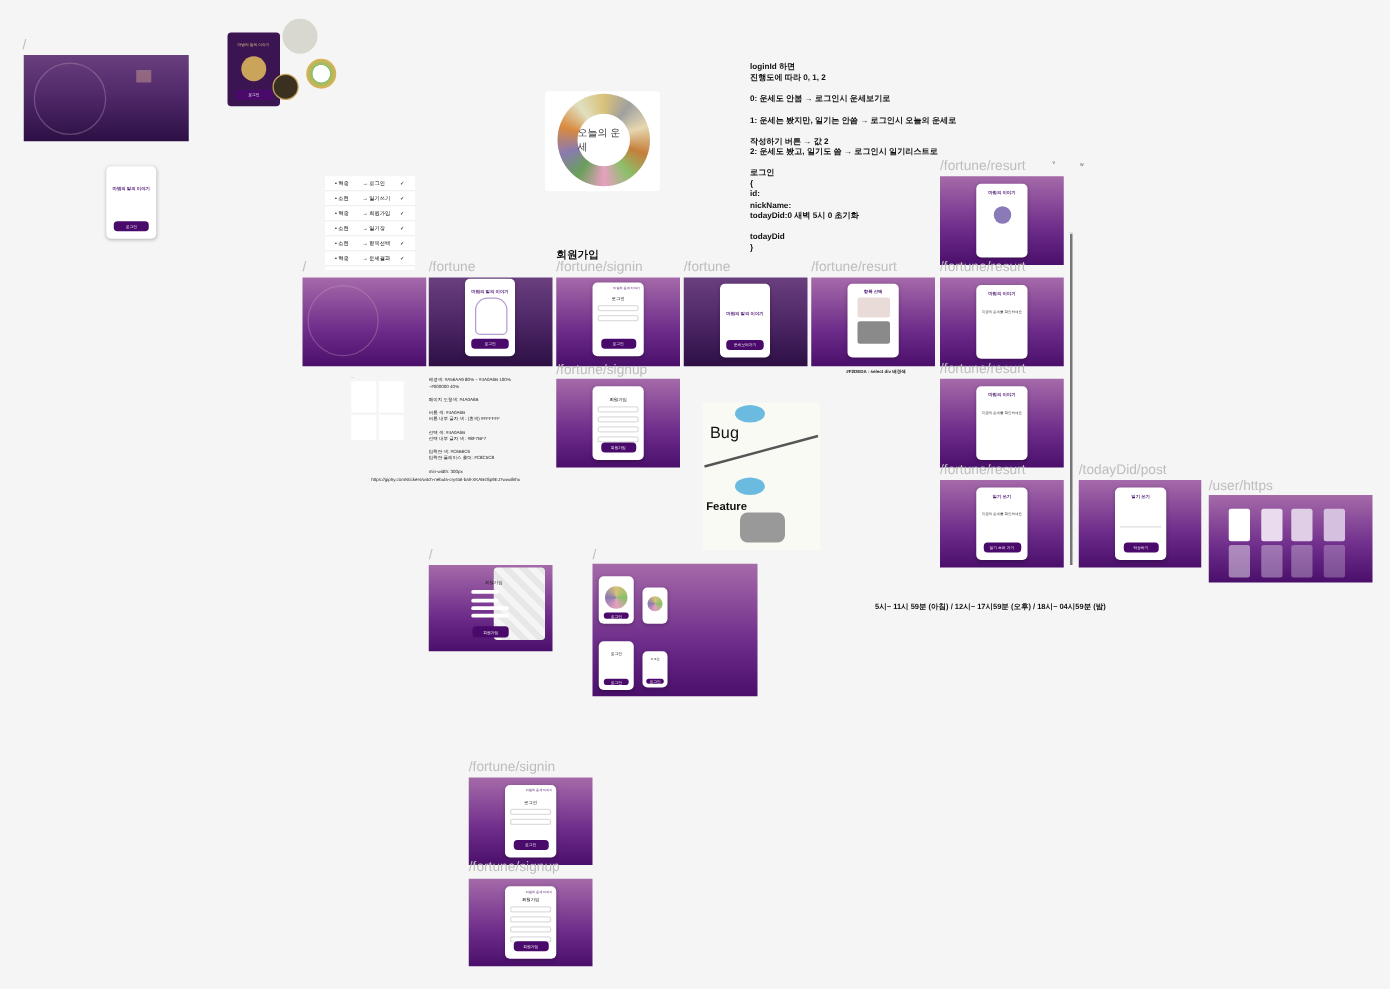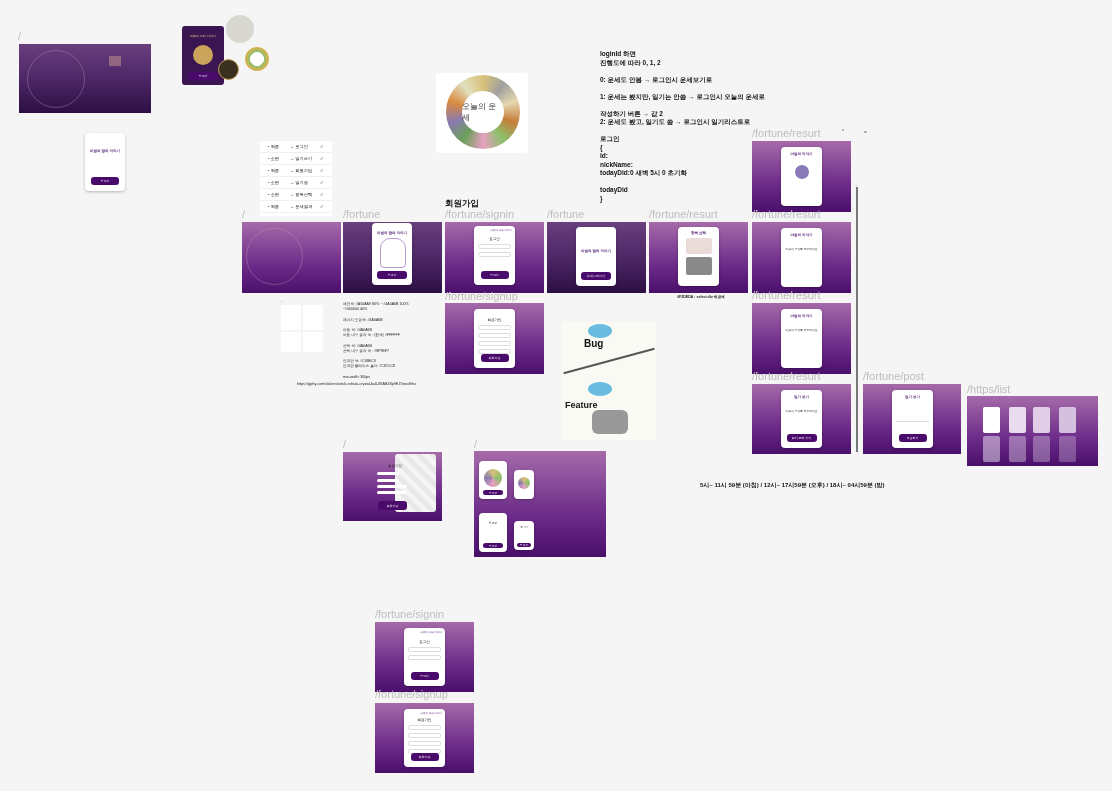--- a/index.html
+++ b/index.html
@@ -173,21 +173,21 @@
     <div class="inp"></div>
     <div class="inp"></div>
     <div class="inp"></div>
     <div class="inp"></div>
     <div class="cbtn" style="width:28px;height:8px;">회원가입</div>
   </div>
 </div>
 
 <div class="abs" style="left:562px;top:322px;width:94px;height:118px;background:#fafaf5;">
   <div class="abs" style="left:26px;top:2px;width:24px;height:14px;border-radius:50%;background:#6bbbe0;"></div>
-  <div class="abs" style="left:22px;top:16px;font-size:10px;font-weight:bold;color:#111;">Bug</div>
+  <div class="abs" style="left:6px;top:16px;font-size:13px;font-weight:normal;color:#111;">Bug</div>
   <div class="abs" style="left:0;top:38px;width:94px;height:2px;background:#555;transform:rotate(-15deg);"></div>
   <div class="abs" style="left:26px;top:60px;width:24px;height:14px;border-radius:50%;background:#6bbbe0;"></div>
   <div class="abs" style="left:3px;top:78px;font-size:9px;font-weight:bold;color:#111;">Feature</div>
   <div class="abs" style="left:30px;top:88px;width:36px;height:24px;background:#999;border-radius:6px;"></div>
 </div>
 
 <span class="flabel" style="left:752px;top:127px;">/fortune/resurt</span>
 <div class="frame" style="left:752px;top:141px;width:99px;height:71px;">
   <div class="card" style="left:29px;top:6px;width:41px;height:59px;">
     <div class="ctitle" style="margin-top:5px;">마법의 이야기</div>
@@ -218,30 +218,30 @@
   <div class="card" style="left:29px;top:6px;width:41px;height:58px;">
     <div class="ctitle" style="margin-top:5px;">일기 쓰기</div>
     <div style="font-size:2.8px;color:#333;margin-top:10px;">지금의 운세를 확인하세요</div>
     <div class="cbtn" style="width:30px;height:8px;">일기 쓰러 가기</div>
   </div>
 </div>
 
 <div class="abs" style="left:855px;top:182px;font-size:4px;color:#888;">...</div>
 <div class="abs" style="left:856px;top:187px;width:2px;height:265px;background:#777;"></div>
 
-<span class="flabel" style="left:863px;top:370px;">/fortune/post</span>
+<span class="flabel" style="left:863px;top:370px;">/todayDid/post</span>
 <div class="frame" style="left:863px;top:384px;width:98px;height:70px;">
   <div class="card" style="left:29px;top:6px;width:41px;height:58px;">
     <div class="ctitle" style="margin-top:5px;">일기 쓰기</div>
     <div style="width:80%;height:16px;border-bottom:1px solid #ddd;margin-top:6px;"></div>
     <div class="cbtn" style="width:28px;height:8px;">작성하기</div>
   </div>
 </div>
 
-<span class="flabel" style="left:967px;top:383px;">/https/list</span>
+<span class="flabel" style="left:967px;top:383px;">/user/https</span>
 <div class="frame" style="left:967px;top:396px;width:131px;height:70px;">
   <div class="abs" style="left:16px;top:11px;width:17px;height:26px;background:#fff;border-radius:2px;"></div>
   <div class="abs" style="left:42px;top:11px;width:17px;height:26px;background:#eadcee;border-radius:2px;"></div>
   <div class="abs" style="left:66px;top:11px;width:17px;height:26px;background:#e0cde6;border-radius:2px;"></div>
   <div class="abs" style="left:92px;top:11px;width:17px;height:26px;background:#d6c0df;border-radius:2px;"></div>
   <div class="abs" style="left:16px;top:40px;width:17px;height:26px;background:rgba(255,255,255,.45);border-radius:2px;"></div>
   <div class="abs" style="left:42px;top:40px;width:17px;height:26px;background:rgba(255,255,255,.35);border-radius:2px;"></div>
   <div class="abs" style="left:66px;top:40px;width:17px;height:26px;background:rgba(255,255,255,.3);border-radius:2px;"></div>
   <div class="abs" style="left:92px;top:40px;width:17px;height:26px;background:rgba(255,255,255,.25);border-radius:2px;"></div>
 </div>

